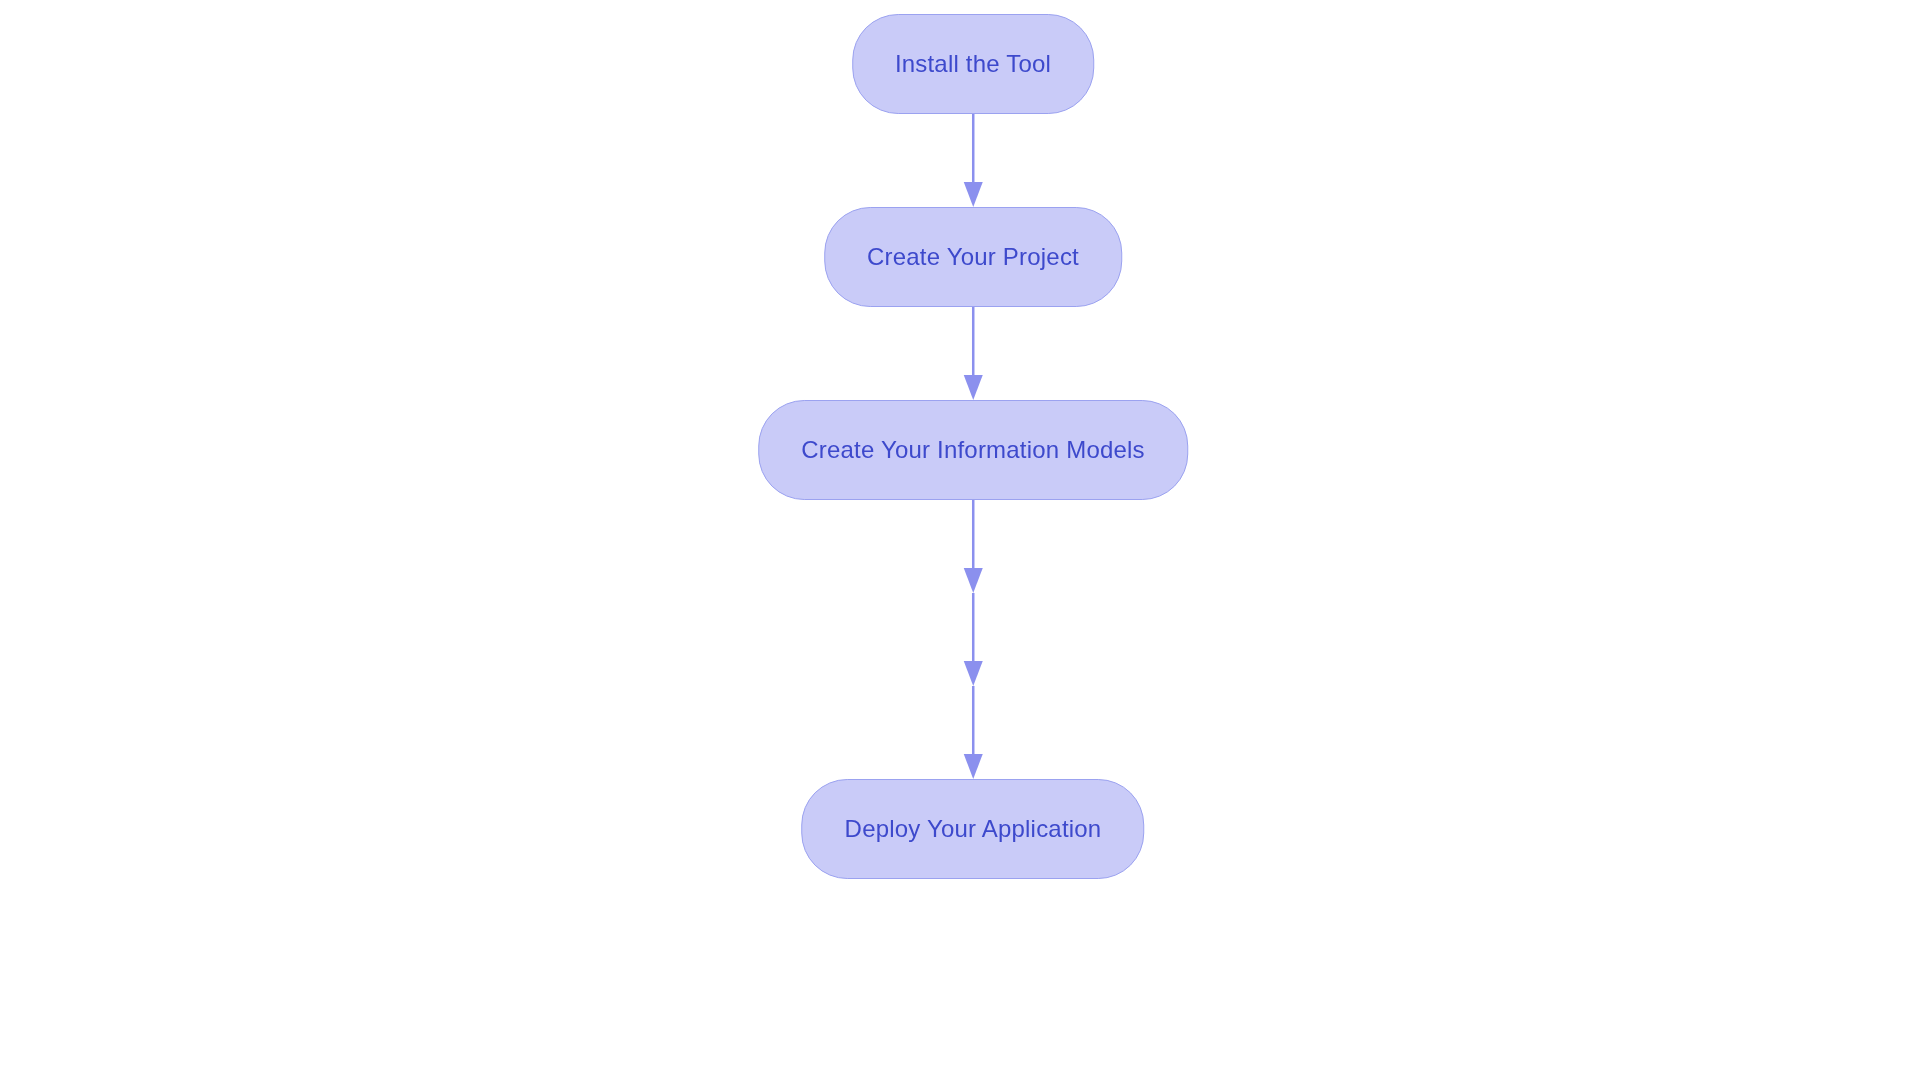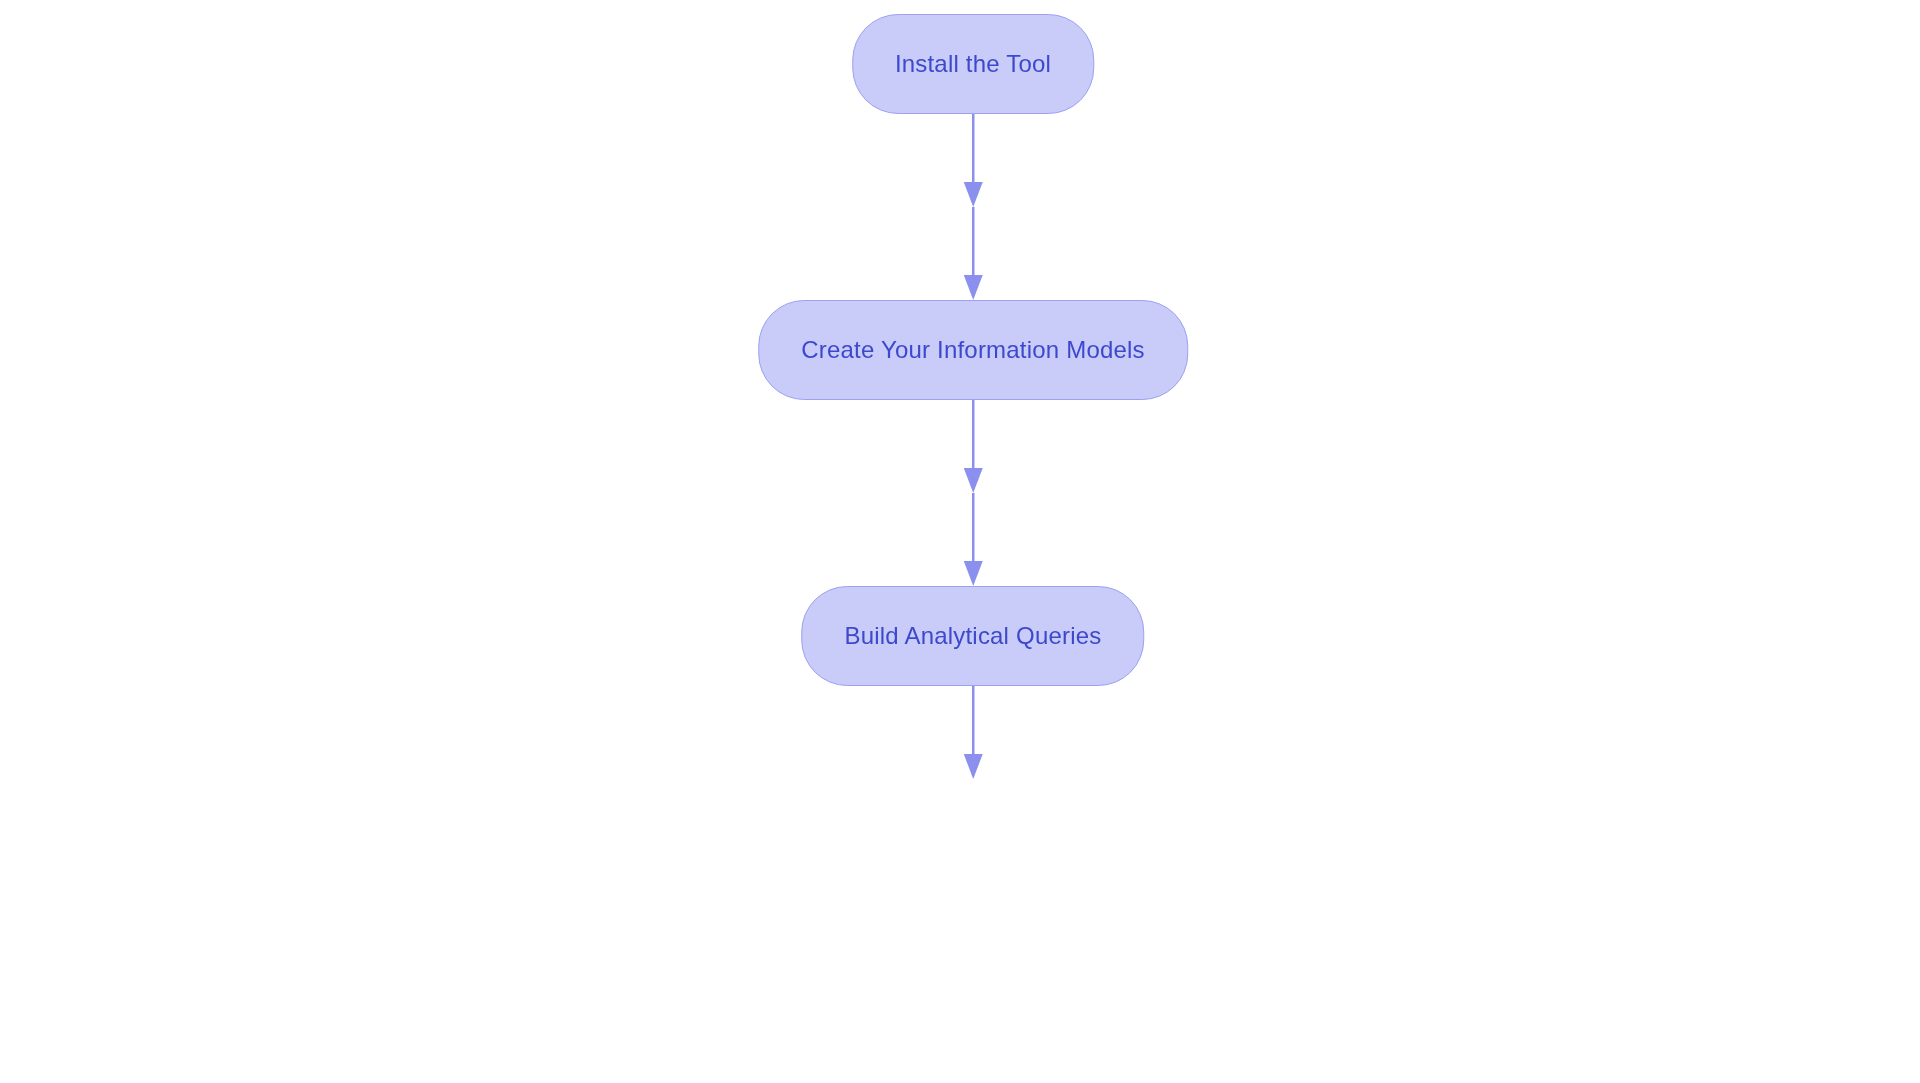--- a/index.html
+++ b/index.html
@@ -67,20 +67,23 @@
 
     <div class="flow-node">
       <span class="node-label">Install the Tool</span>
     </div>
 
     <svg class="flow-arrow" viewBox="0 0 22 93">
       <line x1="11" y1="0" x2="11" y2="70"></line>
       <path d="M11 93 L1.5 68 L20.5 68 Z"></path>
     </svg>
 
+    <div class="flow-node">
+      <span class="node-label">Create Your Project</span>
+    </div>
 
     <svg class="flow-arrow" viewBox="0 0 22 93">
       <line x1="11" y1="0" x2="11" y2="70"></line>
       <path d="M11 93 L1.5 68 L20.5 68 Z"></path>
     </svg>
 
     <div class="flow-node">
       <span class="node-label">Create Your Information Models</span>
     </div>
 
@@ -88,24 +91,24 @@
       <line x1="11" y1="0" x2="11" y2="70"></line>
       <path d="M11 93 L1.5 68 L20.5 68 Z"></path>
     </svg>
 
 
     <svg class="flow-arrow" viewBox="0 0 22 93">
       <line x1="11" y1="0" x2="11" y2="70"></line>
       <path d="M11 93 L1.5 68 L20.5 68 Z"></path>
     </svg>
 
-    <div class="flow-node">
-      <span class="node-label">Build Analytical Queries</span>
-    </div>
 
     <svg class="flow-arrow" viewBox="0 0 22 93">
       <line x1="11" y1="0" x2="11" y2="70"></line>
       <path d="M11 93 L1.5 68 L20.5 68 Z"></path>
     </svg>
 
+    <div class="flow-node">
+      <span class="node-label">Deploy Your Application</span>
+    </div>
 
   </div>
 </div>
 
 </body></html>

